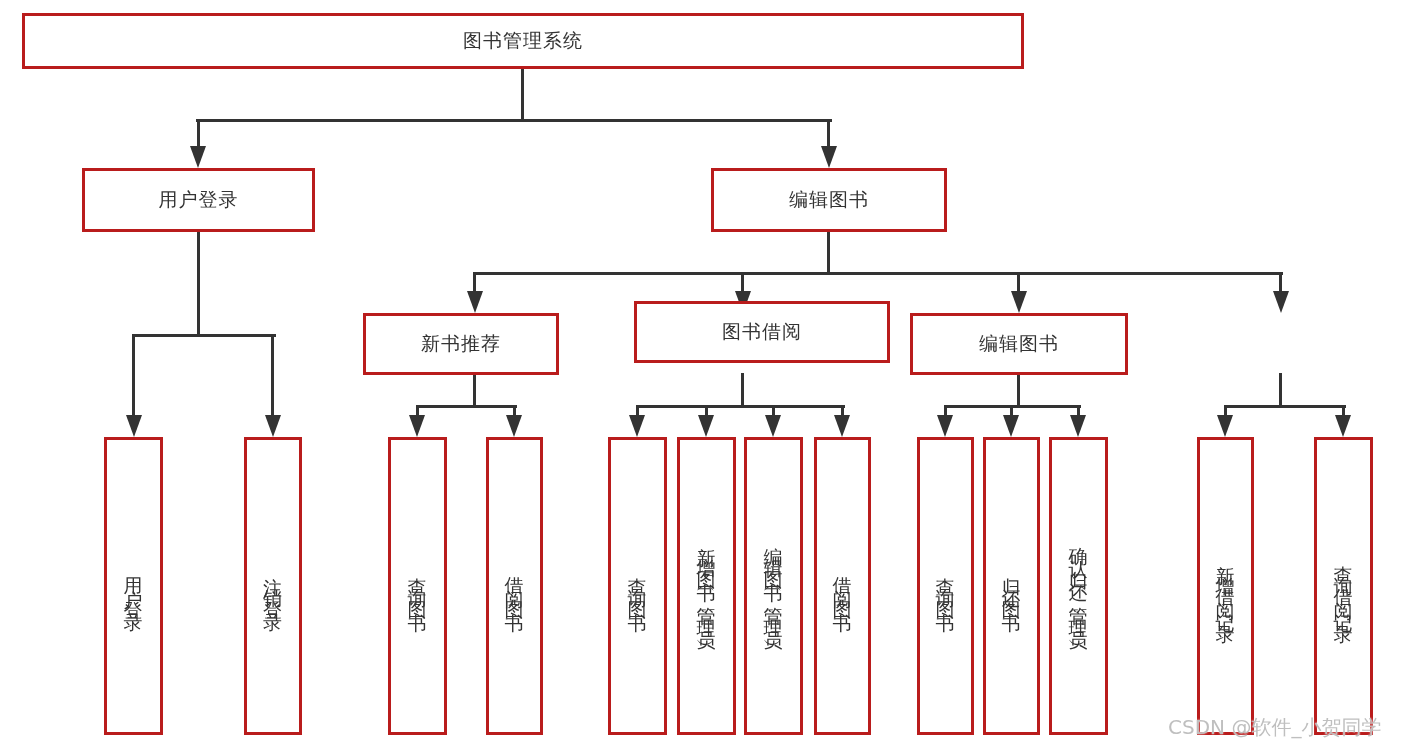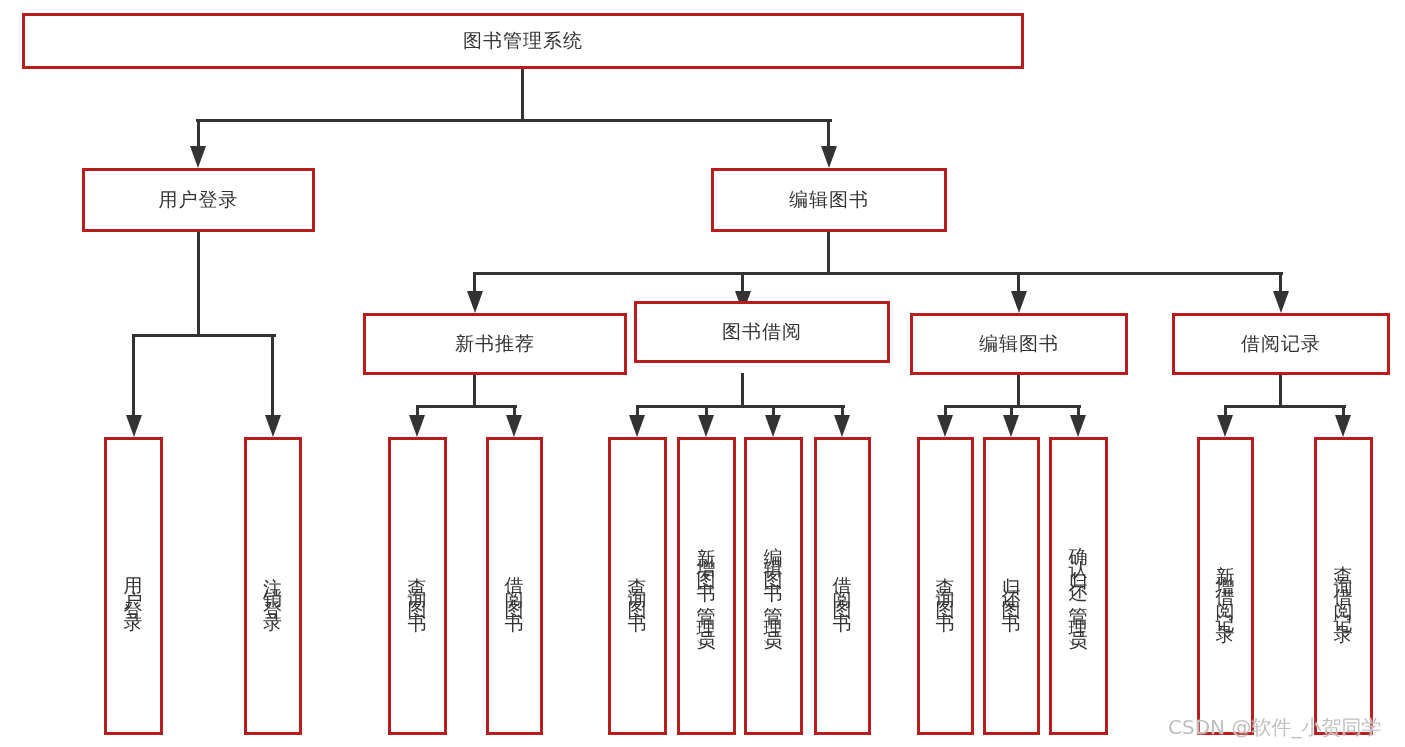--- a/index.html
+++ b/index.html
@@ -33,24 +33,23 @@
 </head>
 <body>
 
 <div class="canvas">
 
   <div class="box h" style="left:22px;top:13px;width:1002px;height:56px">图书管理系统</div>
 
   <div class="box h" style="left:82px;top:168px;width:233px;height:64px">用户登录</div>
   <div class="box h" style="left:711px;top:168px;width:236px;height:64px">编辑图书</div>
 
-  <div class="box h" style="left:363px;top:313px;width:264px;height:62px">新书推荐</div>
+  <div class="box h" style="left:363px;top:313px;width:196px;height:62px">新书推荐</div>
   <div class="box h" style="left:634px;top:301px;width:256px;height:62px">图书借阅</div>
   <div class="box h" style="left:910px;top:313px;width:218px;height:62px">编辑图书</div>
-  <div class="box h" style="left:1172px;top:313px;width:218px;height:62px">借阅记录</div>
 
   <div class="box v" style="left:104px;top:437px;width:59px;height:298px">用户登录</div>
   <div class="box v" style="left:244px;top:437px;width:58px;height:298px">注销登录</div>
 
   <div class="box v" style="left:388px;top:437px;width:59px;height:298px">查询图书</div>
   <div class="box v" style="left:486px;top:437px;width:57px;height:298px">借阅图书</div>
 
   <div class="box v" style="left:608px;top:437px;width:59px;height:298px">查询图书</div>
   <div class="box v" style="left:677px;top:437px;width:59px;height:298px">新增图书（管理员）</div>
   <div class="box v" style="left:744px;top:437px;width:59px;height:298px">编辑图书（管理员）</div>

